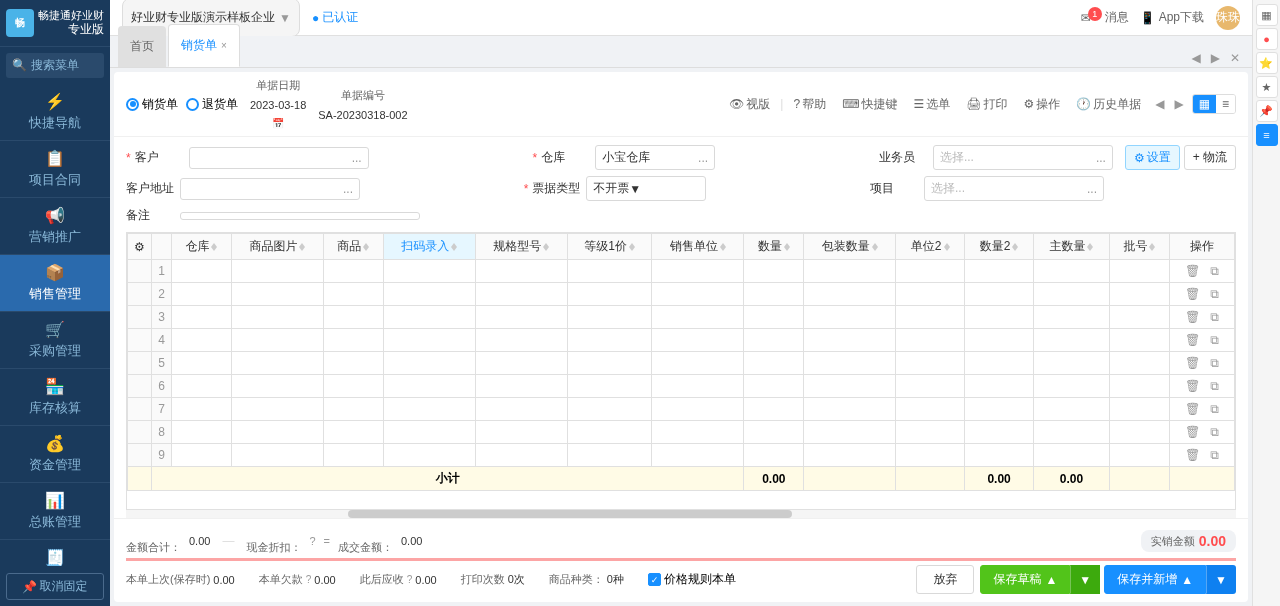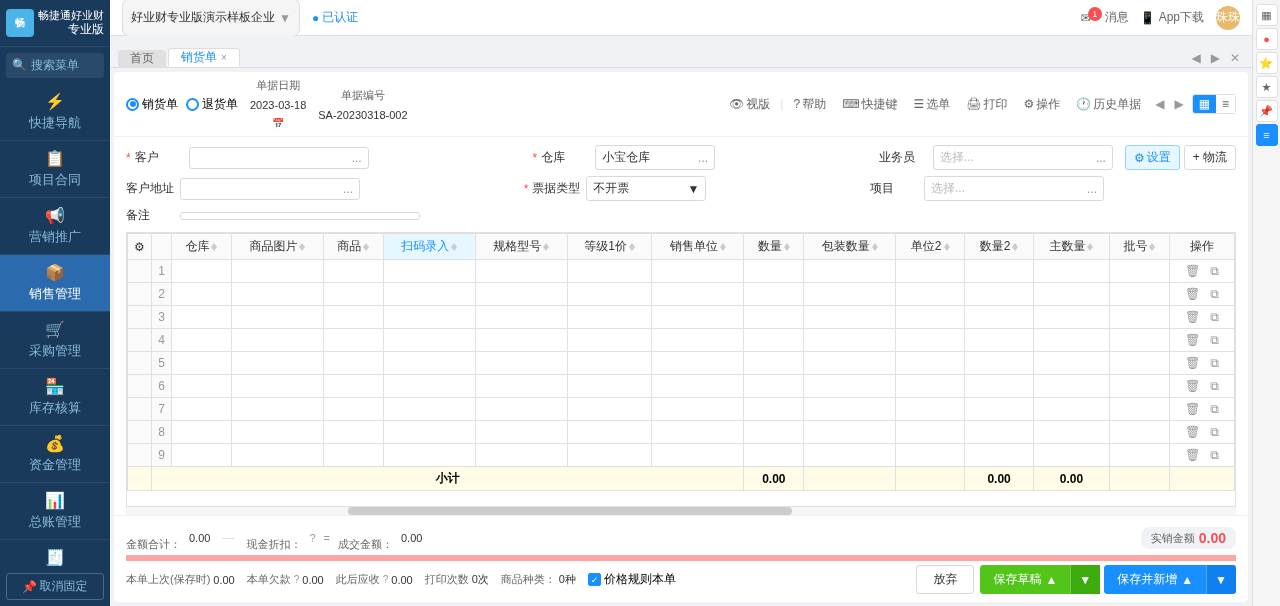--- a/index.html
+++ b/index.html
@@ -30,21 +30,21 @@
     .topbar-company { display: flex; align-items: center; gap: 4px; color: #333; font-size: 12px; background: #f5f5f5; padding: 10px 8px; border-radius: 8px; border: 1px solid #ddd; }
     .topbar-certified { display: flex; align-items: center; gap: 3px; color: #1890ff; font-size: 11px; }
     .topbar-spacer { flex: 1; }
     .topbar-actions { display: flex; align-items: center; gap: 12px; }
     .topbar-action-item { display: flex; align-items: center; gap: 3px; color: #666; cursor: pointer; font-size: 12px; }
     .notification-badge { background: #ff4d4f; color: white; border-radius: 50%; width: 14px; height: 14px; display: flex; align-items: center; justify-content: center; font-size: 9px; margin-top: -8px; margin-left: -6px; }
     .topbar-avatar { width: 24px; height: 24px; background: #e8b86d; border-radius: 50%; display: flex; align-items: center; justify-content: center; color: white; font-size: 11px; }
 
     
     .navtabs { height: 32px; background: #f0f2f5; display: flex; align-items: flex-end; padding: 0 8px; gap: 2px; border-bottom: 1px solid #ddd; }
-    .navtab { padding: 0 12px; border-radius: 4px 4px 0 0; cursor: pointer; font-size: 12px; color: #666; background: #e0e0e0; display: flex; align-items: center; gap: 4px; }
+    .navtab { padding: 12px 12px; border-radius: 4px 4px 0 0; cursor: pointer; font-size: 12px; color: #666; background: #e0e0e0; display: flex; align-items: center; gap: 4px; }
     .navtab.active { background: white; color: #1890ff; border: 1px solid #ddd; border-bottom: 1px solid white; }
     .navtab-close { color: #999; font-size: 10px; cursor: pointer; }
 
     
     .content { flex: 1; overflow: hidden; background: white; margin: 4px; border-radius: 4px; display: flex; flex-direction: column; }
 
     
     .form-header { padding: 6px 12px; border-bottom: 1px solid #f0f0f0; display: flex; align-items: center; gap: 12px; flex-shrink: 0; }
     .radio-group { display: flex; align-items: center; gap: 8px; }
     .radio-item { display: flex; align-items: center; gap: 3px; cursor: pointer; }
@@ -64,21 +64,21 @@
 
     
     .form-fields { padding: 8px 12px; display: flex; flex-direction: column; gap: 6px; flex-shrink: 0; }
     .form-row { display: flex; align-items: center; gap: 12px; }
     .form-field { display: flex; align-items: center; gap: 4px; }
     .field-label { color: #333; font-size: 12px; white-space: nowrap; min-width: 50px; }
     .field-required { color: #ff4d4f; }
     .field-input { border: 1px solid #d9d9d9; border-radius: 3px; padding: 3px 6px; font-size: 12px; color: #333; background: white; min-width: 120px; display: flex; align-items: center; justify-content: space-between; }
     .field-input-wide { min-width: 180px; }
     .field-dots { color: #999; cursor: pointer; }
-    .field-select { border: 1px solid #d9d9d9; border-radius: 3px; padding: 3px 6px; font-size: 12px; color: #333; background: white; min-width: 120px; display: flex; align-items: center; justify-content: space-between; }
+    .field-select { border: 1px solid #d9d9d9; border-radius: 3px; padding: 3px 6px; font-size: 12px; color: #333; background: white; min-width: 120px; display: flex; align-items: center; }
     .action-btns-right { margin-left: auto; display: flex; gap: 4px; }
     .action-btn-blue { background: #e6f7ff; border: 1px solid #91d5ff; color: #1890ff; padding: 3px 8px; border-radius: 3px; cursor: pointer; font-size: 11px; display: flex; align-items: center; gap: 2px; }
     .action-btn-outline { background: white; border: 1px solid #d9d9d9; color: #333; padding: 3px 8px; border-radius: 3px; cursor: pointer; font-size: 11px; display: flex; align-items: center; gap: 2px; }
 
     
     .tab-area { padding: 4px 12px 0; flex-shrink: 0; }
     .tabs { display: flex; gap: 0; border-bottom: 2px solid #1890ff; width: fit-content; }
     .tab { padding: 4px 16px; cursor: pointer; font-size: 12px; color: #666; border-bottom: 2px solid transparent; margin-bottom: -2px; }
     .tab.active { color: #1890ff; border-bottom: 2px solid #1890ff; }
 
@@ -105,21 +105,21 @@
     .footer-row1 { display: flex; align-items: center; gap: 8px; padding: 3px 0; }
     .footer-label { color: #666; font-size: 11px; margin-top: 14px; }
     .footer-value { color: #333; font-size: 11px; }
     .footer-help { color: #999; cursor: pointer; font-size: 11px; }
     .footer-eq { color: #999; font-size: 11px; }
     .footer-spacer { flex: 1; }
     .shijiao-amount { display: flex; align-items: flex-end; gap: 4px; background: #f0f2f5; padding: 3px 10px; border-radius: 8px; }
     .shijiao-label { color: #666; font-size: 11px; }
     .shijiao-value { color: #ff4d4f; font-size: 14px; font-weight: bold; }
 
-    .footer-row2 { display: flex; align-items: center; gap: 12px; padding: 4px 0; border-top: 6px solid #fca5a5; }
+    .footer-row2 { display: flex; align-items: center; gap: 24px; padding: 4px 0; border-top: 3px solid #fca5a5; }
     .footer-stat { display: flex; align-items: center; gap: 3px; }
     .footer-stat-label { color: #666; font-size: 11px; }
     .footer-stat-value { color: #333; font-size: 11px; }
     .footer-stat-q { color: #999; cursor: pointer; font-size: 10px; }
     .checkbox-item { display: flex; align-items: center; gap: 3px; }
     .checkbox-box { width: 13px; height: 13px; border: 1px solid #1890ff; background: #1890ff; display: flex; align-items: center; justify-content: center; color: white; font-size: 9px; border-radius: 2px; }
     .footer-btn-group { margin-left: auto; display: flex; gap: 0; }
     .btn-abandon { background: white; border: 1px solid #d9d9d9; color: #333; padding: 5px 16px; cursor: pointer; font-size: 12px; border-radius: 3px; margin-right: 6px; }
     .btn-save-draft { background: #52c41a; border: 1px solid #52c41a; color: white; padding: 5px 12px; cursor: pointer; font-size: 12px; border-radius: 3px 0 0 3px; display: flex; align-items: center; gap: 4px; }
     .btn-save-draft-arrow { background: #3daa0d; border: 1px solid #3daa0d; color: white; padding: 5px 8px; cursor: pointer; font-size: 12px; border-left: 1px solid rgba(255,255,255,0.3); }

